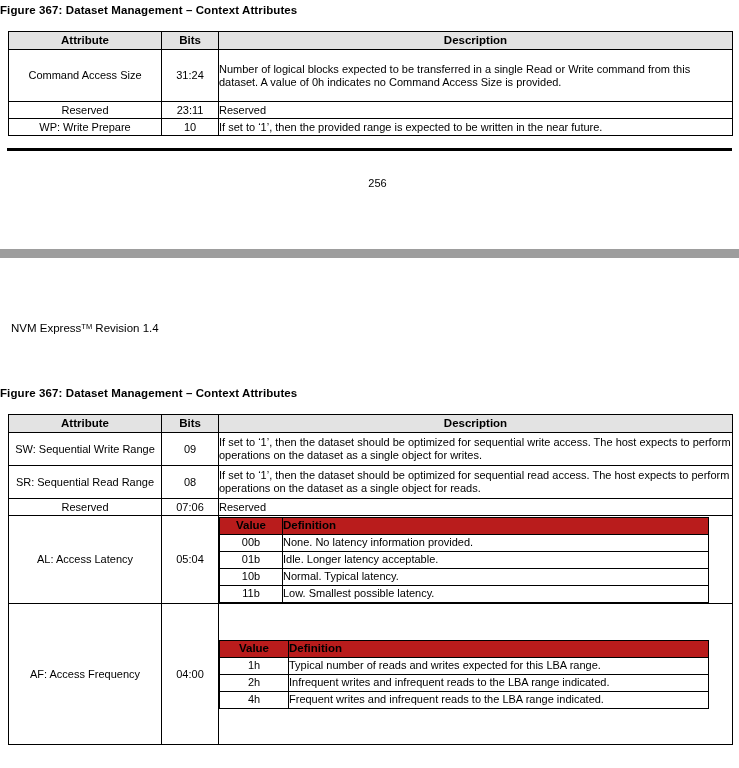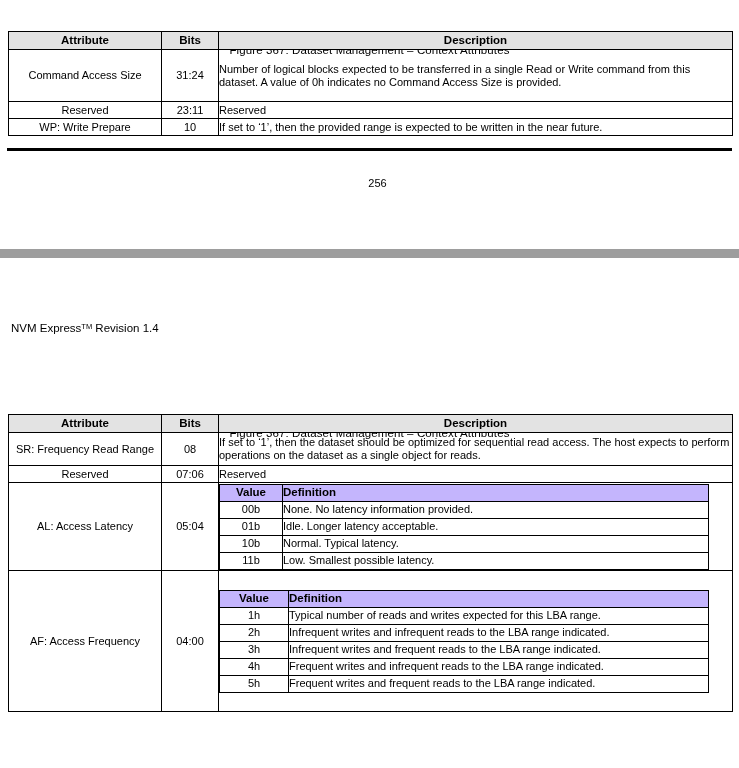--- a/index.html
+++ b/index.html
@@ -17,26 +17,25 @@
   }
 
   .page {
     position: relative;
     width: 739px;
     height: 768px;
   }
 
   
   .fig-title {
-    text-align: center;
-    font-size: 11.5px;
-    font-weight: normal;
+    text-align: left;
+    font-size: 11.5px;
+    font-weight: bold;
     letter-spacing: 0.1px;
     line-height: 13px;
-    margin-top: 40px;
   }
 
   
   table.outer {
     border-collapse: collapse;
     table-layout: fixed;
     border: 1.6px solid #000;
     font-size: 11px;
     line-height: 12.6px;
   }
@@ -81,21 +80,21 @@
     width: 490px;
     font-size: 11px;
     line-height: 12.4px;
   }
   table.nested td, table.nested th {
     border: 1px solid #000;
     padding: 0;
     height: 16px;
   }
   table.nested th {
-    background: #c4b5fd;
+    background: #b91c1c;
     font-weight: bold;
     font-size: 11.5px;
   }
   table.nested th.v-val, table.nested td.v-val {
     text-align: center;
   }
   table.nested th.v-def, table.nested td.v-def {
     text-align: left;
   }
   .nested-al th.v-val, .nested-al td.v-val { width: 62px; }
@@ -194,23 +193,28 @@
 
   <div id="table-2-wrap">
     <table class="outer" style="width:725px;">
       <tbody>
         <tr>
           <th class="c-attr">Attribute</th>
           <th class="c-bits">Bits</th>
           <th class="c-desc">Description</th>
         </tr>
 
-
-        <tr>
-          <td class="attr" style="height:32px;">SR: Frequency Read Range</td>
+        <tr>
+          <td class="attr" style="height:32px;">SW: Sequential Write Range</td>
+          <td class="bits">09</td>
+          <td class="desc">If set to ‘1’, then the dataset should be optimized for sequential write access. The host expects to perform operations on the dataset as a single object for writes.</td>
+        </tr>
+
+        <tr>
+          <td class="attr" style="height:32px;">SR: Sequential Read Range</td>
           <td class="bits">08</td>
           <td class="desc">If set to ‘1’, then the dataset should be optimized for sequential read access. The host expects to perform operations on the dataset as a single object for reads.</td>
         </tr>
 
         <tr>
           <td class="attr" style="height:16px;">Reserved</td>
           <td class="bits">07:06</td>
           <td class="desc">Reserved</td>
         </tr>
 
@@ -257,30 +261,22 @@
                 </tr>
                 <tr>
                   <td class="v-val">1h</td>
                   <td class="v-def">Typical number of reads and writes expected for this LBA range.</td>
                 </tr>
                 <tr>
                   <td class="v-val">2h</td>
                   <td class="v-def">Infrequent writes and infrequent reads to the LBA range indicated.</td>
                 </tr>
                 <tr>
-                  <td class="v-val">3h</td>
-                  <td class="v-def">Infrequent writes and frequent reads to the LBA range indicated.</td>
-                </tr>
-                <tr>
                   <td class="v-val">4h</td>
                   <td class="v-def">Frequent writes and infrequent reads to the LBA range indicated.</td>
-                </tr>
-                <tr>
-                  <td class="v-val">5h</td>
-                  <td class="v-def">Frequent writes and frequent reads to the LBA range indicated.</td>
                 </tr>
               </tbody>
             </table>
           </td>
         </tr>
       </tbody>
     </table>
   </div>
 
 </div>

